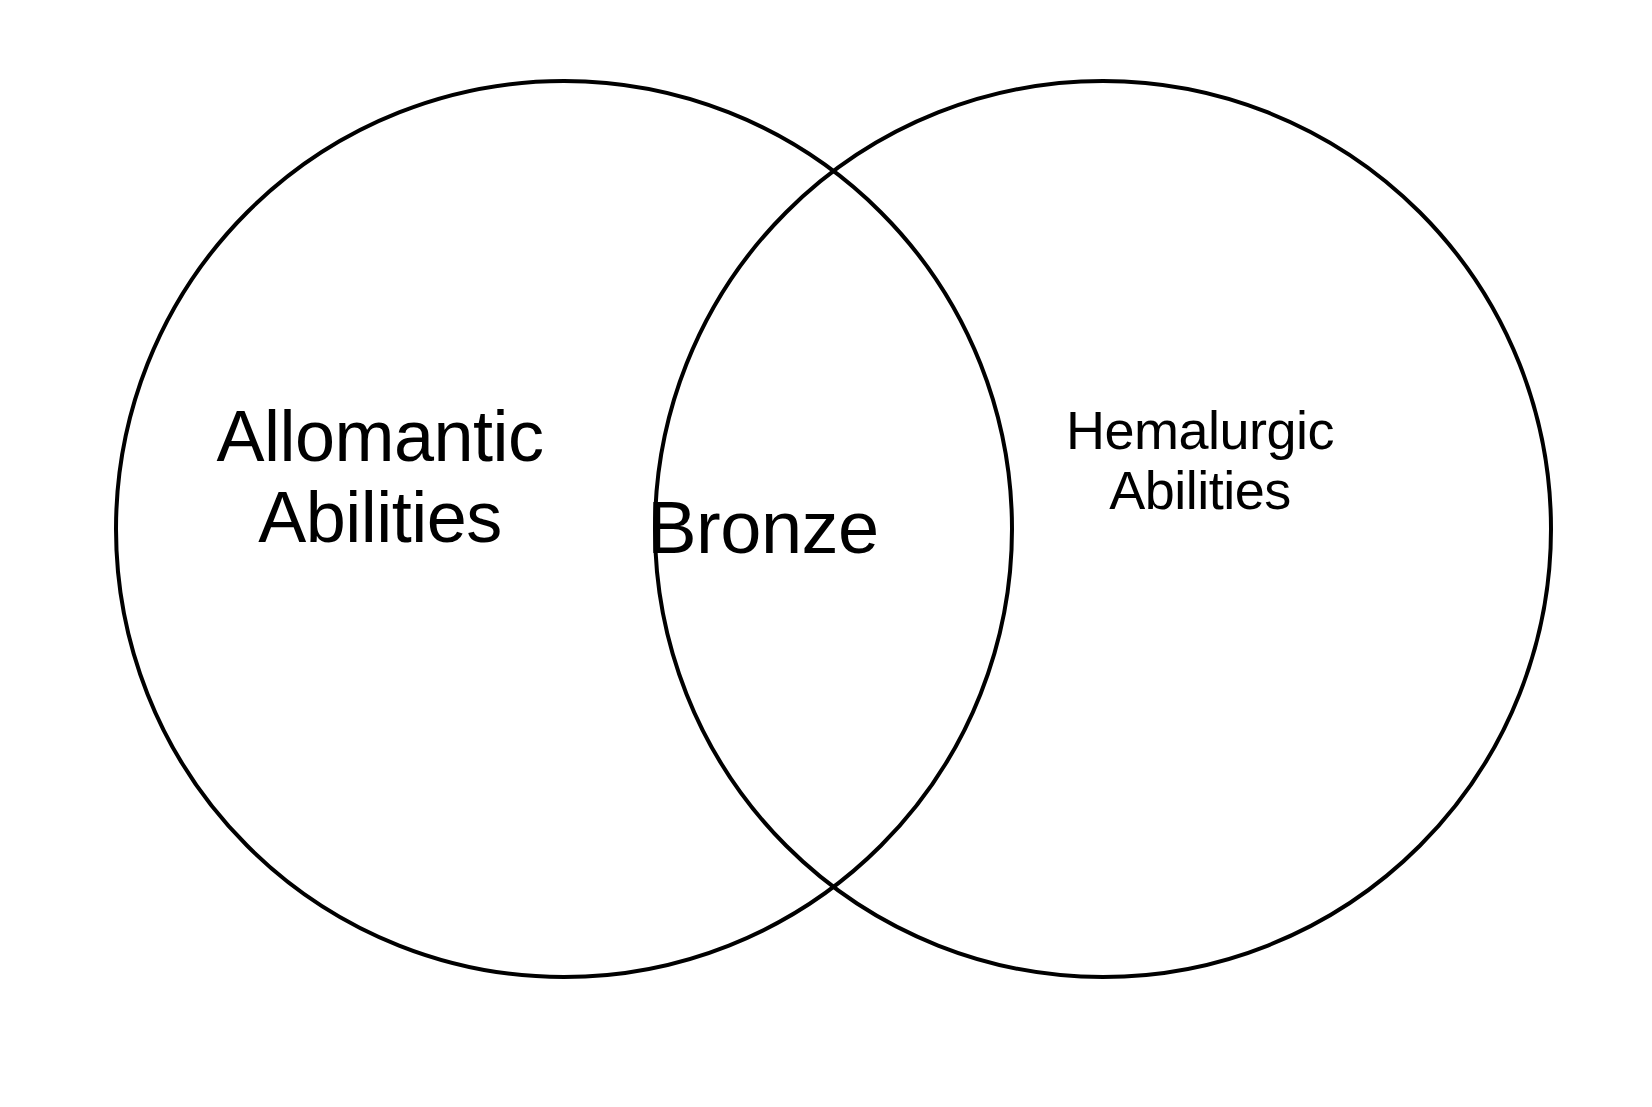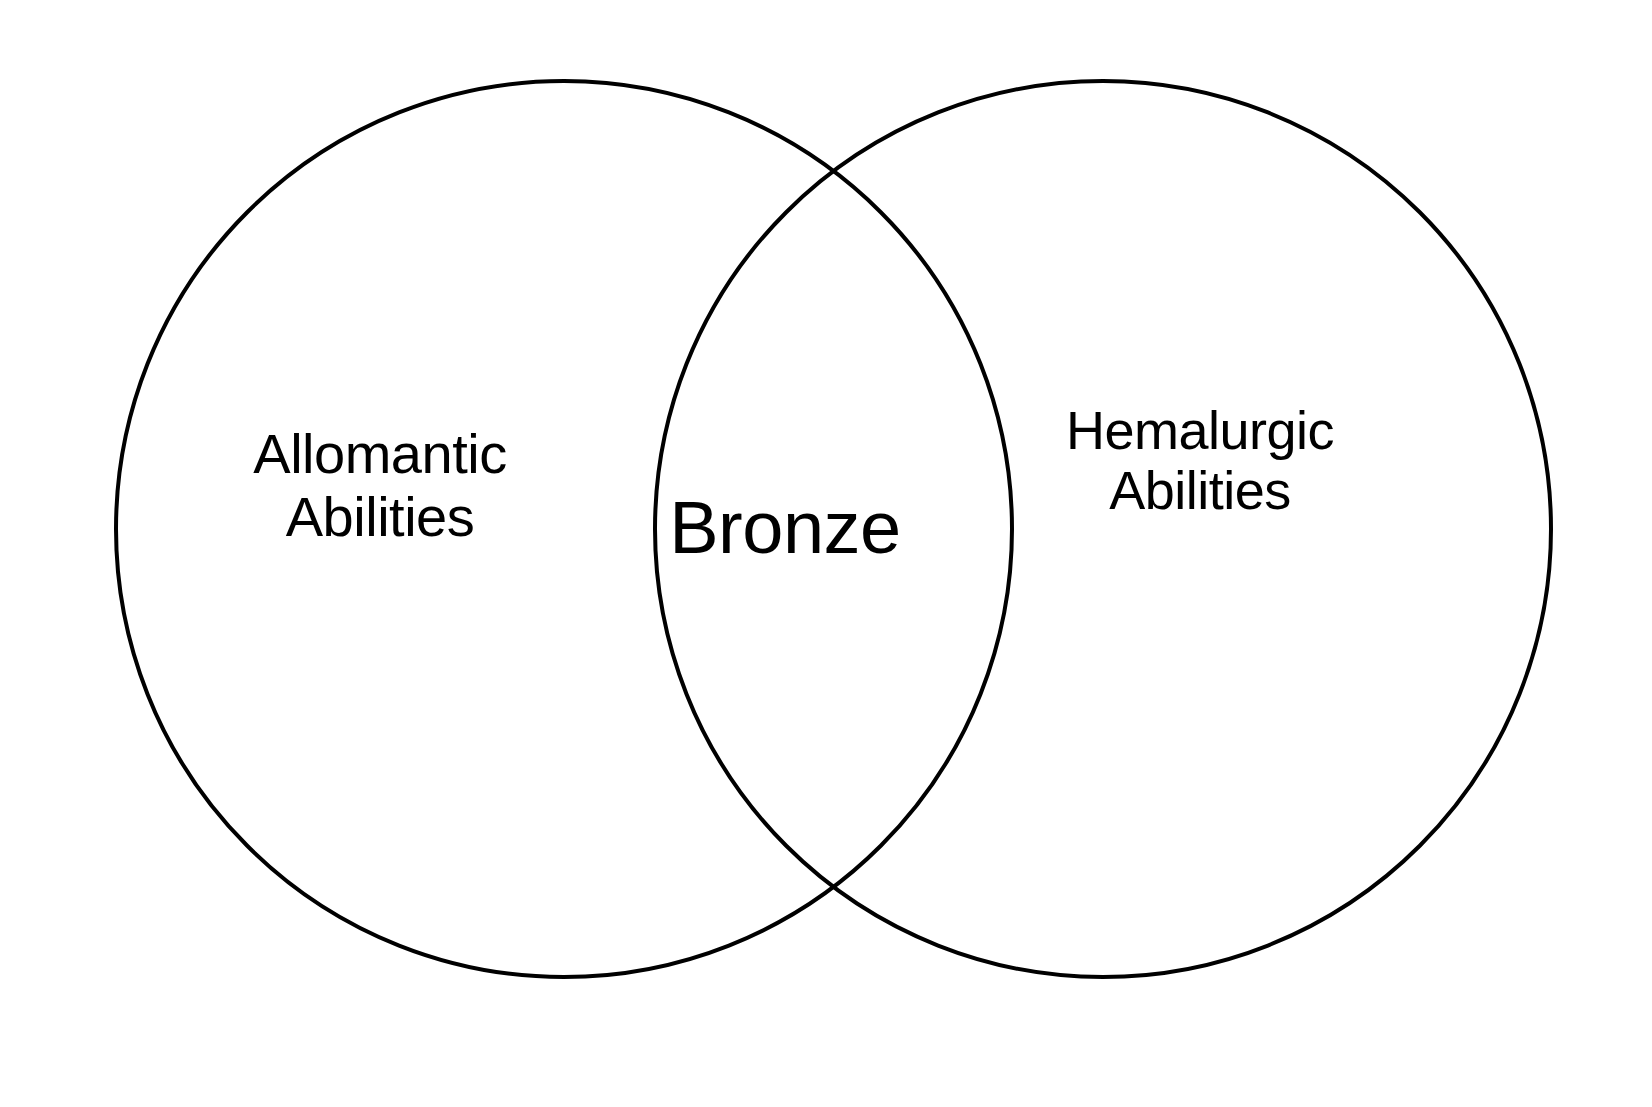--- a/index.html
+++ b/index.html
@@ -39,26 +39,26 @@
     text-align: center;
     font-family: "Liberation Sans", sans-serif;
     font-weight: 400;
     color: #000000;
     line-height: 1.12;
     white-space: pre-line;
     letter-spacing: -0.5px;
   }
   #label-left {
     left: 165px;
-    top: 423px;
+    top: 396px;
     width: 430px;
-    font-size: 56px;
+    font-size: 72px;
   }
   #label-center {
-    left: 650px;
+    left: 628px;
     top: 487px;
     width: 270px;
     font-size: 74px;
   }
   #label-right {
     left: 985px;
     top: 400px;
     width: 430px;
     font-size: 54px;
   }

